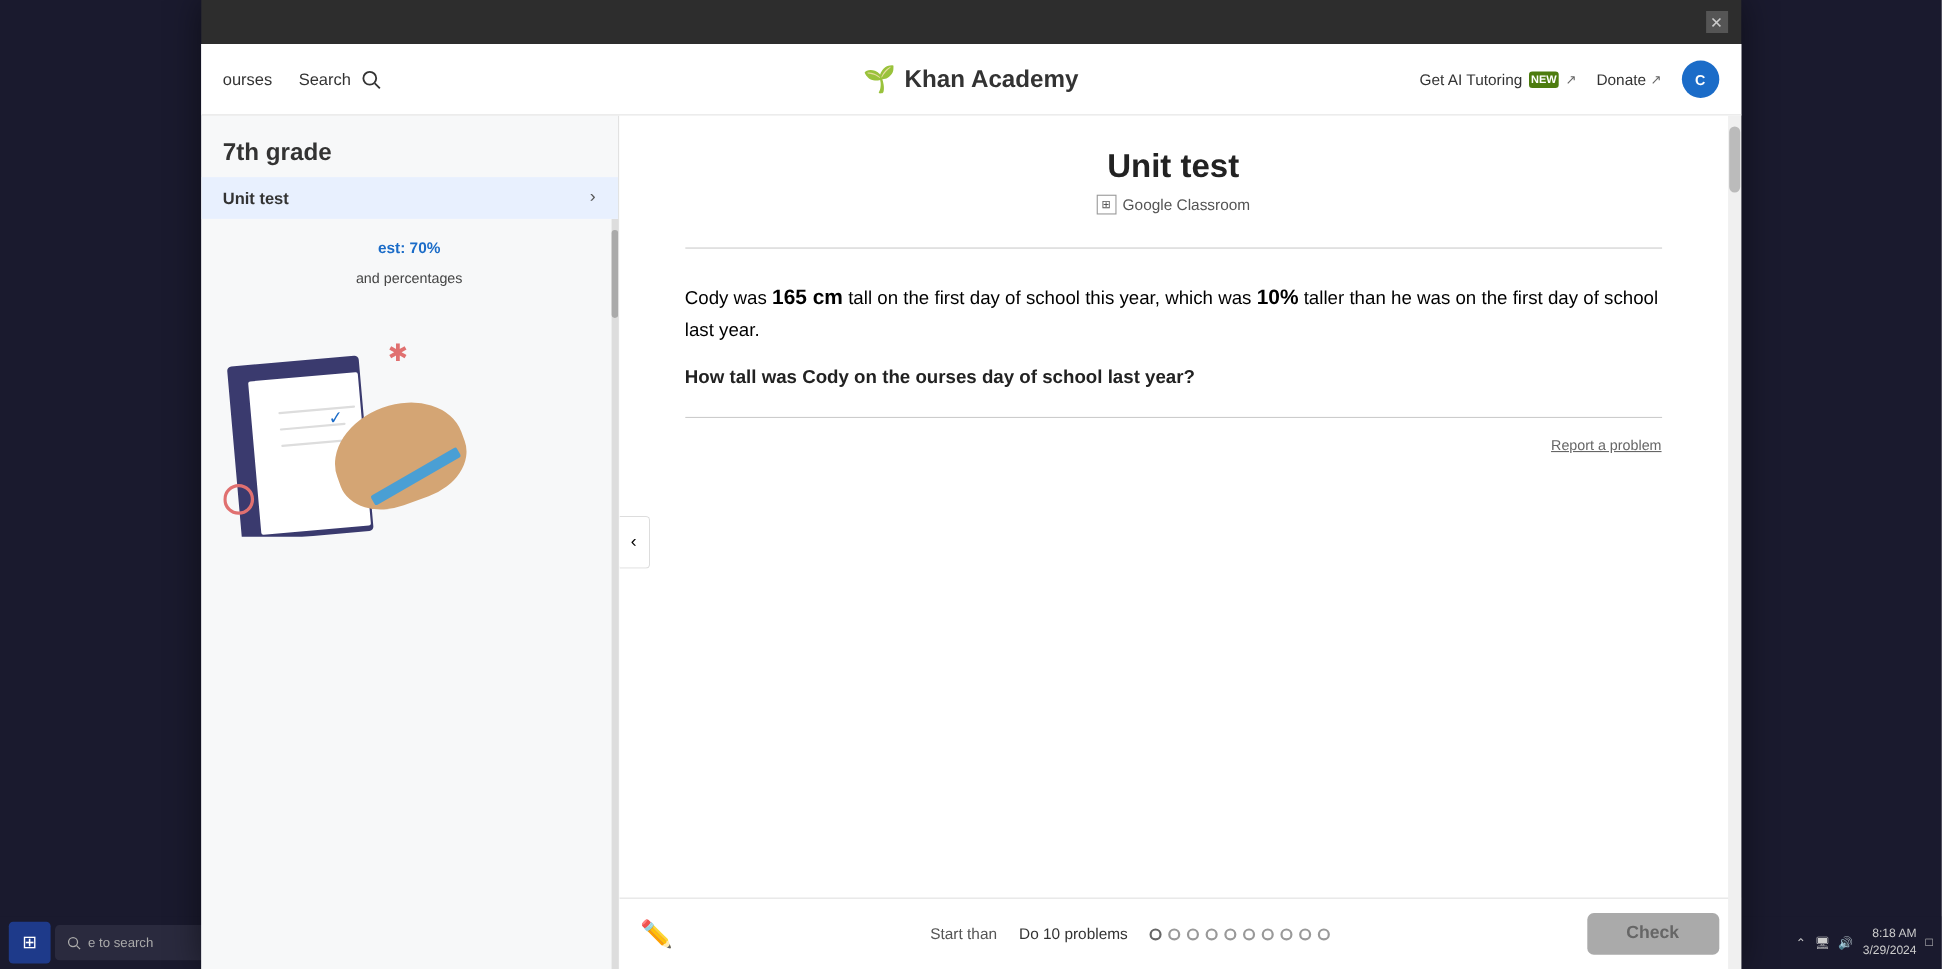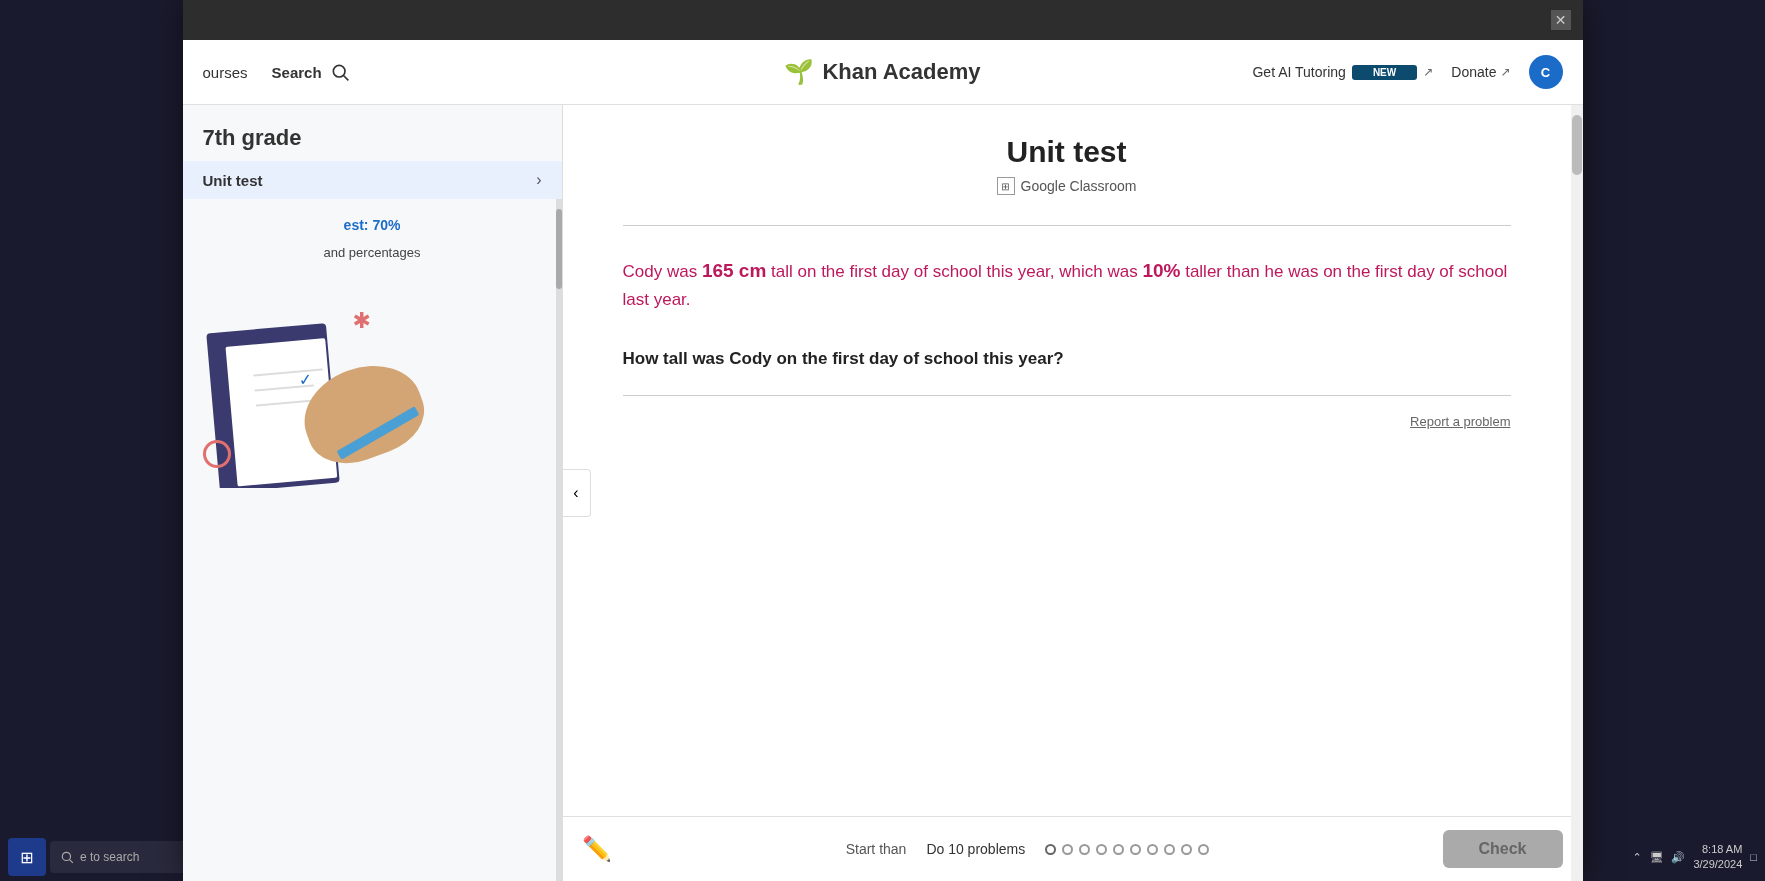--- a/index.html
+++ b/index.html
@@ -55,21 +55,20 @@
       font-size: 15px;
       color: #333;
       cursor: pointer;
     }
     .nav-search-area {
       display: flex;
       align-items: center;
       gap: 8px;
       color: #333;
       cursor: pointer;
-      font-weight: bold;
     }
     .nav-search-text { font-size: 15px; }
     .search-icon-svg { width: 20px; height: 20px; }
 
     .nav-center {
       flex: 1;
       display: flex;
       align-items: center;
       justify-content: center;
       gap: 10px;
@@ -96,25 +95,25 @@
     .ai-tutoring-link {
       display: flex;
       align-items: center;
       gap: 6px;
       font-size: 14px;
       color: #333;
       cursor: pointer;
       text-decoration: none;
     }
     .new-badge {
-      background: #0c4a6e;
+      background: #4d7c0f;
       color: #fff;
       font-size: 10px;
       font-weight: 700;
-      padding: 2px 21px;
+      padding: 2px 2px;
       border-radius: 3px;
     }
     .ext-link-icon { font-size: 12px; color: #666; }
     .donate-link {
       font-size: 14px;
       color: #333;
       cursor: pointer;
       display: flex;
       align-items: center;
       gap: 4px;
@@ -372,23 +371,23 @@
     }
 
     .divider {
       border: none;
       border-top: 1px solid #ccc;
       margin: 10px 0 30px;
     }
 
     .question-text {
       font-size: 17px;
-      color: #be185d;
+      color: #000000;
       line-height: 1.6;
-      margin-bottom: 32px;
+      margin-bottom: 16px;
     }
     .question-text .highlight-num {
       font-weight: 700;
       font-size: 19px;
     }
     .question-prompt {
       font-size: 17px;
       font-weight: 700;
       color: #222;
       margin-bottom: 24px;
@@ -634,21 +633,21 @@
                 <span>Google Classroom</span>
               </div>
             </div>
 
             <hr class="divider">
 
             <p class="question-text">
               <span>Cody was </span><span class="highlight-num">165 cm</span><span> tall on the first day of school this year, which was </span><span class="highlight-num">10%</span><span> taller than he was on the first day of school last year.</span>
             </p>
 
-            <p class="question-prompt">How tall was Cody on the first day of school this year?</p>
+            <p class="question-prompt">How tall was Cody on the ourses day of school last year?</p>
 
 
             <hr class="divider2">
 
             <div class="report-problem">
               <a class="report-link">Report a problem</a>
             </div>
 
           </div>
 

